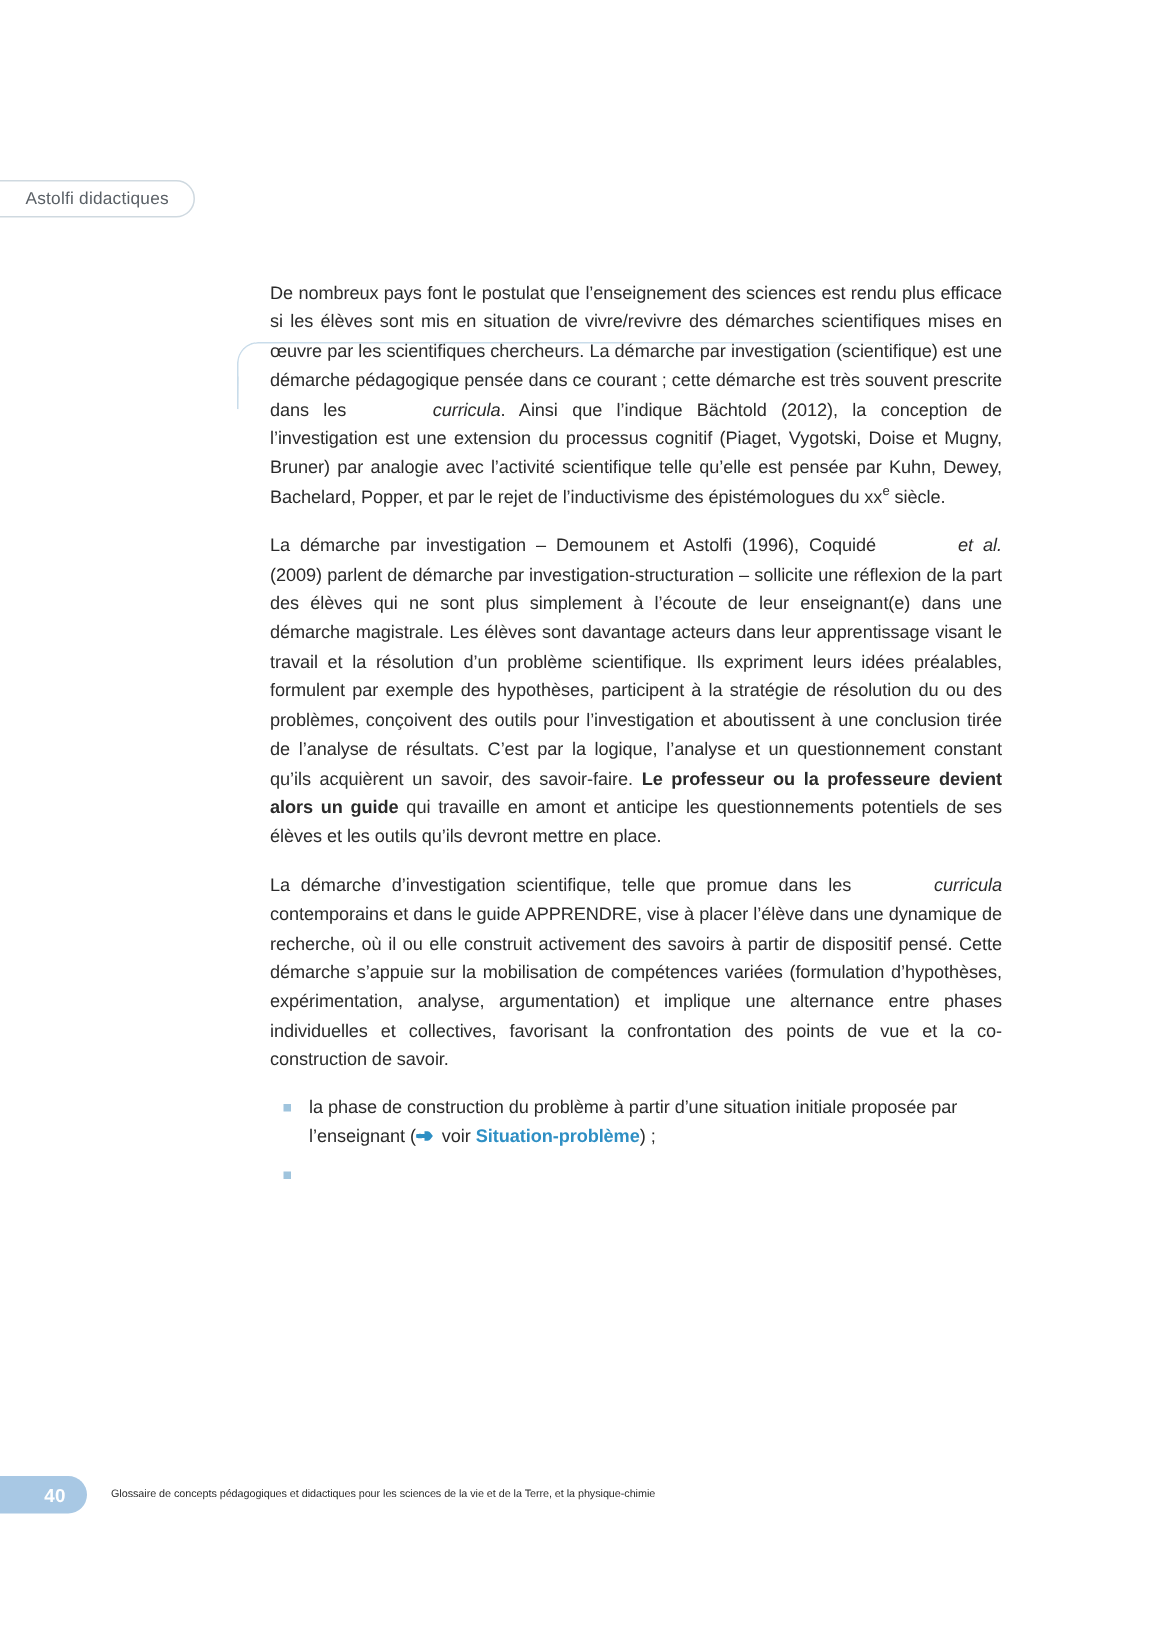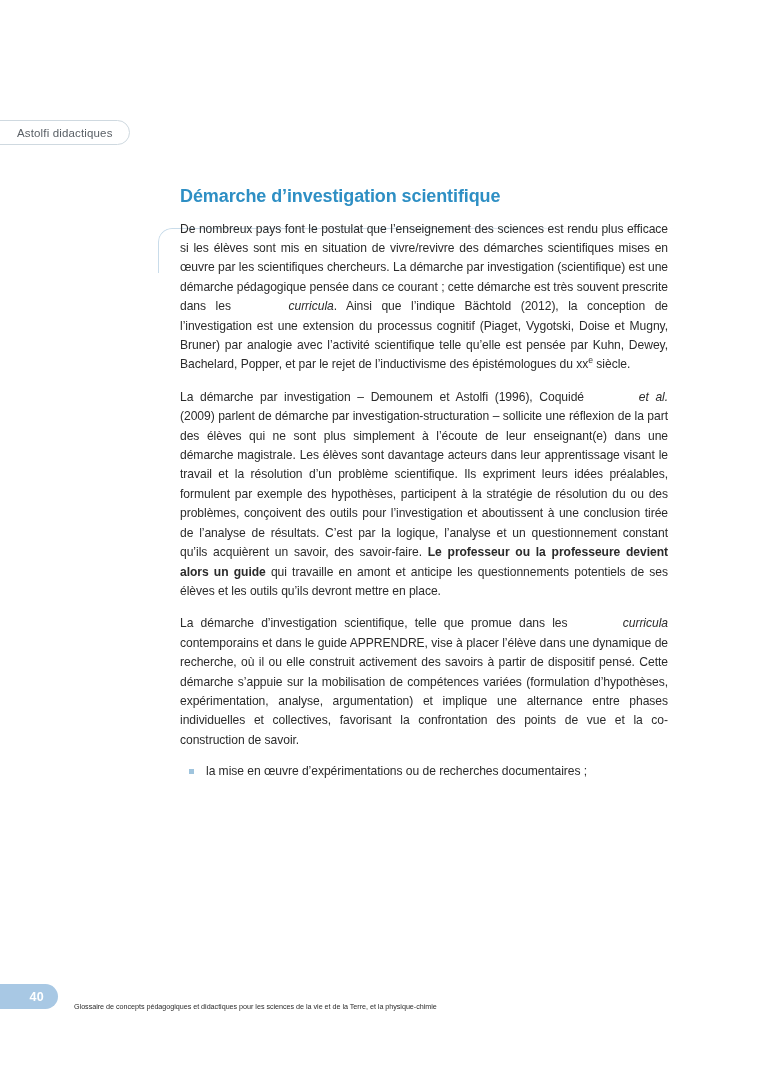--- a/index.html
+++ b/index.html
@@ -150,57 +150,59 @@
   }
   .page-number-text {
     color: #ffffff;
     font-size: 12.5px;
     font-weight: bold;
     letter-spacing: 0.3px;
   }
   .footer-note {
     position: absolute;
     left: 74px;
-    top: 18px;
+    top: 7px;
     font-size: 7.2px;
     color: #2b2b2b;
     letter-spacing: -0.03px;
     white-space: nowrap;
   }
 </style>
 </head>
 <body>
 
 <div class="chapter-tab">
   <span class="chapter-tab-label">Astolfi didactiques</span>
 </div>
 
 <div class="title-bracket"></div>
 
 <div class="content">
 
-  <h1 class="page-title">Démarche d’investigation scientifique</h1>
 
   <p class="body-text"><span>De nombreux pays font le postulat que l’enseignement des sciences est rendu plus efficace si les élèves sont mis en situation de vivre/revivre des démarches scientifiques mises en œuvre par les scientifiques chercheurs. La démarche par investigation (scientifique) est une démarche pédagogique pensée dans ce courant ; cette démarche est très souvent prescrite dans les </span><span class="it">curricula</span><span>. Ainsi que l’indique Bächtold (2012), la conception de l’investigation est une extension du processus cognitif (Piaget, Vygotski, Doise et Mugny, Bruner) par analogie avec l’activité scientifique telle qu’elle est pensée par Kuhn, Dewey, Bachelard, Popper, et par le rejet de l’inductivisme des épistémologues du xx</span><span class="sup">e</span><span> siècle.</span></p>
 
   <p class="body-text"><span>La démarche par investigation – Demounem et Astolfi (1996), Coquidé </span><span class="it">et al.</span><span> (2009) parlent de démarche par investigation-structuration – sollicite une réflexion de la part des élèves qui ne sont plus simplement à l’écoute de leur enseignant(e) dans une démarche magistrale. Les élèves sont davantage acteurs dans leur apprentissage visant le travail et la résolution d’un problème scientifique. Ils expriment leurs idées préalables, formulent par exemple des hypothèses, participent à la stratégie de résolution du ou des problèmes, conçoivent des outils pour l’investigation et aboutissent à une conclusion tirée de l’analyse de résultats. C’est par la logique, l’analyse et un questionnement constant qu’ils acquièrent un savoir, des savoir-faire. </span><span class="bd">Le professeur ou la professeure devient alors un guide</span><span> qui travaille en amont et anticipe les questionnements potentiels de ses élèves et les outils qu’ils devront mettre en place.</span></p>
 
   <p class="body-text"><span>La démarche d’investigation scientifique, telle que promue dans les </span><span class="it">curricula</span><span> contemporains et dans le guide APPRENDRE, vise à placer l’élève dans une dynamique de recherche, où il ou elle construit activement des savoirs à partir de dispositif pensé. Cette démarche s’appuie sur la mobilisation de compétences variées (formulation d’hypothèses, expérimentation, analyse, argumentation) et implique une alternance entre phases individuelles et collectives, favorisant la confrontation des points de vue et la co-construction de savoir.</span></p>
 
 
   <ul class="steps-list">
 
+    <li>
+      <span class="bullet-square"></span><span>la phase de construction du problème à partir d’une situation initiale proposée par l’enseignant (</span><span class="hand-icon"><svg width="13" height="9" viewBox="0 0 13 9" xmlns="http://www.w3.org/2000/svg">
+            <path d="M0.6 3.0 L6.0 3.0 L6.0 1.1 L8.1 1.1 C9.0 1.1 9.5 1.6 9.9 2.1 L11.6 4.3 L9.9 6.5 C9.5 7.0 9.0 7.5 8.1 7.5 L6.0 7.5 L6.0 5.6 L0.6 5.6 Z" fill="#2e8fc4"></path>
+            <ellipse cx="3.0" cy="4.3" rx="2.5" ry="1.55" fill="#2e8fc4"></ellipse>
+          </svg></span><span> voir </span><span class="xref-link">Situation-problème</span><span>) ;</span>
+    </li>
 
     <li>
       <span class="bullet-square"></span>
     </li>
 
-    <li>
-      <span class="bullet-square"></span><span>la mise en œuvre d’expérimentations ou de recherches documentaires ;</span>
-    </li>
 
 
   </ul>
 </div>
 
 <div class="footer">
   <div class="page-number-pill">
     <span class="page-number-text">40</span>
   </div>
   <div class="footer-note">Glossaire de concepts pédagogiques et didactiques pour les sciences de la vie et de la Terre, et la physique-chimie</div>

